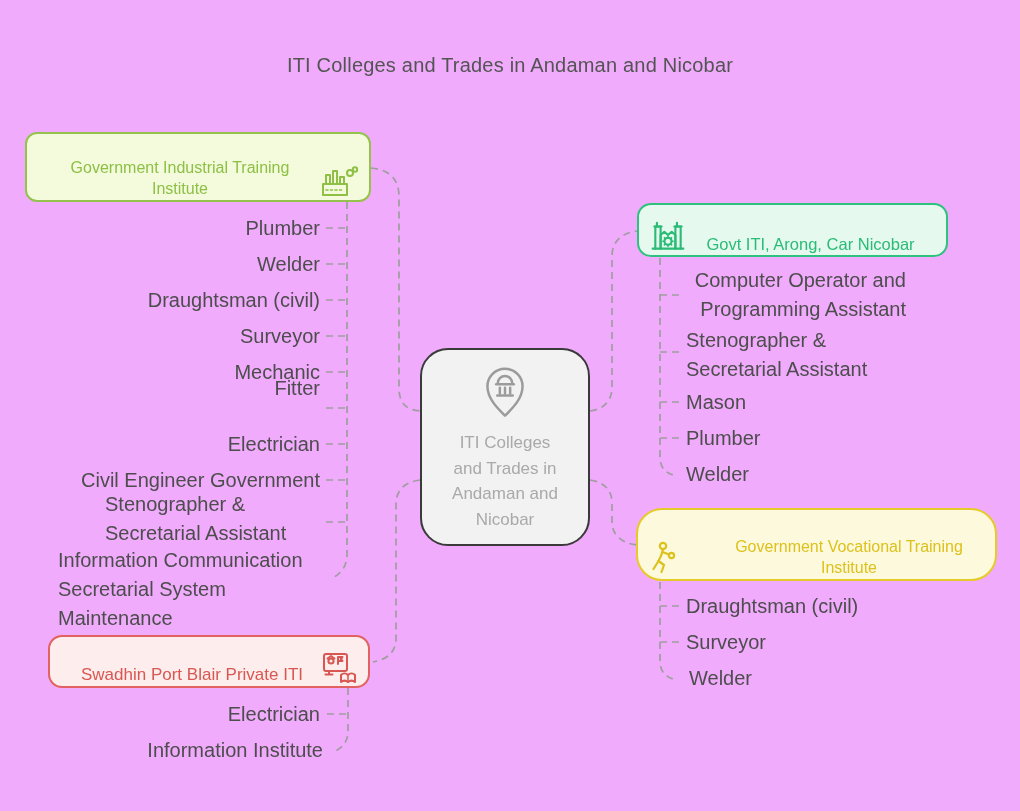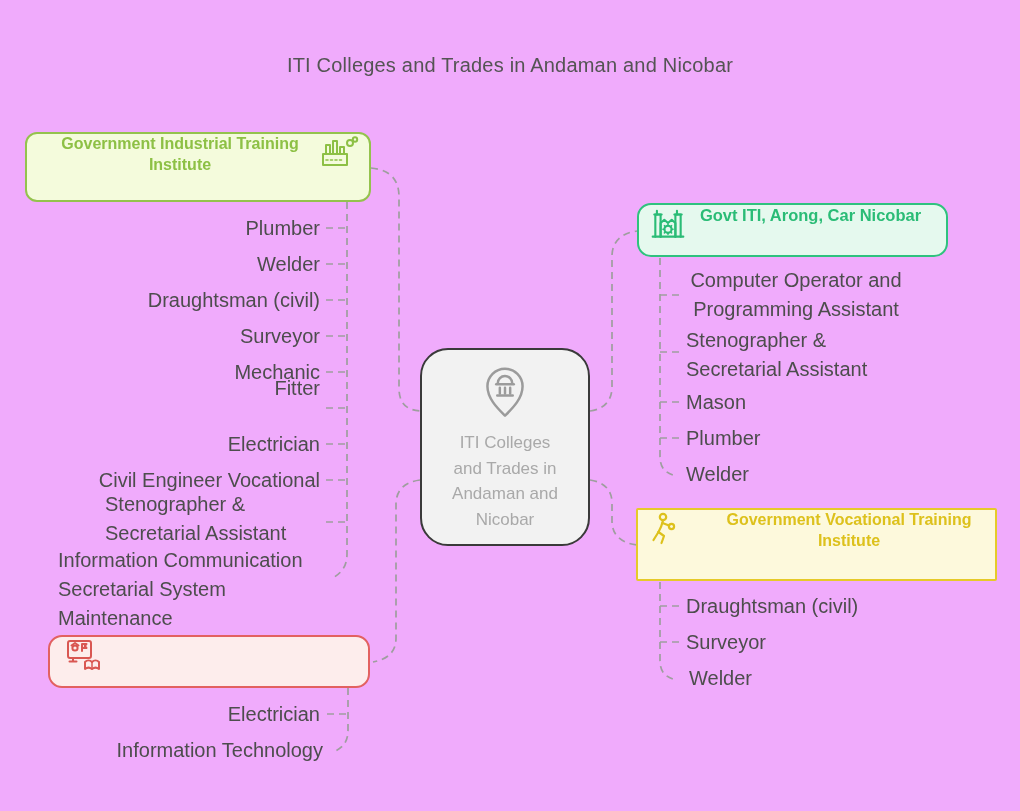--- a/index.html
+++ b/index.html
@@ -7,28 +7,28 @@
     position:relative;width:1020px;height:811px;overflow:hidden;background:#f0abfc;
     font-family:"Liberation Sans",sans-serif;
   }
   .title{
     position:absolute;left:0;top:54px;width:100%;text-align:center;
     font-size:20px;color:#545454;letter-spacing:.2px;
   }
   svg.connectors{position:absolute;left:0;top:0;pointer-events:none;}
   .connectors path{fill:none;stroke:#9e9e9e;stroke-width:1.7;stroke-dasharray:7 5;}
 
-  .box{position:absolute;box-sizing:border-box;display:flex;align-items:flex-start;font-weight:bold;}
+  .box{position:absolute;box-sizing:border-box;display:flex;align-items:flex-end;}
   .box .lbl{flex:1;text-align:center;line-height:1.3;}
   .box-giti{left:25px;top:132px;width:346px;height:70px;border:2px solid #94c24d;background:#f4fbdc;
     border-radius:12px;color:#8dc045;font-size:16px;padding:0 10px 0 14px;}
   .box-arong{left:637px;top:203px;width:311px;height:54px;border:2px solid #2fc27e;background:#e5f9ee;
     border-radius:14px;color:#2abc76;font-size:16.5px;padding:0 12px 0 10px;}
   .box-gvti{left:636px;top:508px;width:361px;height:73px;border:2px solid #e6ca28;background:#fdf9dc;
-    border-radius:2px;color:#ddc11c;font-size:16px;padding:0 12px 0 10px;gap:35px;}
+    border-radius:26px;color:#ddc11c;font-size:16px;padding:0 12px 0 10px;gap:35px;}
   .box-swadhin{left:48px;top:635px;width:322px;height:53px;border:2px solid #e26161;background:#fdedec;
     border-radius:14px;color:#d95752;font-size:17px;padding:0 10px 0 14px;}
   .box .icn{flex:0 0 auto;display:flex;align-items:center;justify-content:center;}
 
   .center-node{
     position:absolute;left:420px;top:348px;width:170px;height:198px;box-sizing:border-box;
     border:2px solid #3a3a3a;background:#f2f2f2;border-radius:28px;
     display:flex;flex-direction:column;align-items:center;padding-top:12px;
   }
   .center-node .clbl{width:118px;text-align:center;color:#a9a9a9;font-size:17px;line-height:1.5;margin-top:2px;}
@@ -95,21 +95,21 @@
     </div>
   </div>
 
   <div class="item l" style="top:228px">Plumber</div>
   <div class="item l" style="top:264px">Welder</div>
   <div class="item l" style="top:300px">Draughtsman (civil)</div>
   <div class="item l" style="top:336px">Surveyor</div>
   <div class="item l" style="top:372px">Mechanic</div>
   <div class="item l" style="top:388px">Fitter</div>
   <div class="item l" style="top:444px">Electrician</div>
-  <div class="item l" style="top:480px">Civil Engineer Vocational</div>
+  <div class="item l" style="top:480px">Civil Engineer Government</div>
   <div class="item l wrap" style="top:519px;width:215px">Stenographer &amp; Secretarial Assistant</div>
   <div class="item l wrap" style="top:589px;width:265px;right:697px">Information Communication Secretarial System Maintenance</div>
 
   <div class="center-node">
     <div>
       <svg width="58" height="62" viewBox="0 0 56 60" fill="none" stroke="#9b9b9b" stroke-width="2.4" stroke-linecap="round" stroke-linejoin="round">
         <path d="M28 52 C21 45 11 35.5 11 23.5 A17 17 0 0 1 45 23.5 C45 35.5 35 45 28 52 Z"></path>
         <path d="M21 20.5 A7 7 0 0 1 35 20.5"></path>
         <path d="M19.5 21.5 H36.5"></path>
         <path d="M23 25 v5.5 M28 25 v5.5 M33 25 v5.5"></path>
@@ -128,21 +128,21 @@
         <path d="M7.5 9 v-3.5 M26.5 9 v-3.5"></path>
         <path d="M11 30 V17 l3.5,-3 3.5,3 3.5,-3 3.5,3 v13"></path>
         <path d="M3.5 30 h29"></path>
         <circle cx="18" cy="23" r="3.4"></circle>
         <path d="M18 18.2 v1.6 M18 26.2 v1.6 M13.2 23 h1.6 M21.2 23 h1.6 M14.6 19.6 l1.1 1.1 M20.3 25.3 l1.1 1.1 M21.4 19.6 l-1.1 1.1 M15.7 25.3 l-1.1 1.1" stroke-width="1.5"></path>
       </svg>
     </div>
     <div class="lbl">Govt ITI, Arong, Car Nicobar</div>
   </div>
 
-  <div class="item r wrap" style="top:295px;width:220px;text-align:center">Computer Operator and Programming Assistant</div>
+  <div class="item r wrap" style="top:295px;width:220px;text-align:right">Computer Operator and Programming Assistant</div>
   <div class="item r wrap" style="top:355px;width:240px">Stenographer &amp; Secretarial Assistant</div>
   <div class="item r" style="top:402px">Mason</div>
   <div class="item r" style="top:438px">Plumber</div>
   <div class="item r" style="top:474px">Welder</div>
 
   <div class="box box-gvti">
     <div class="icn">
       <svg width="32" height="40" viewBox="0 0 32 40" fill="none" stroke="#ddc11c" stroke-width="2.2" stroke-linecap="round" stroke-linejoin="round">
         <circle cx="15" cy="7" r="3.2"></circle>
         <path d="M15 10.5 C14 15 12.5 18.5 10.5 22"></path>
@@ -153,29 +153,30 @@
       </svg>
     </div>
     <div class="lbl">Government Vocational Training Institute</div>
   </div>
 
   <div class="item r" style="top:606px">Draughtsman (civil)</div>
   <div class="item r" style="top:642px">Surveyor</div>
   <div class="item r" style="top:678px;left:689px">Welder</div>
 
   <div class="box box-swadhin">
+    <div class="lbl">Swadhin Port Blair Private ITI</div>
     <div class="icn">
       <svg width="38" height="36" viewBox="0 0 38 36" fill="none" stroke="#d95752" stroke-width="2" stroke-linecap="round" stroke-linejoin="round">
         <rect x="4" y="4" width="23" height="17" rx="2"></rect>
         <circle cx="11" cy="11" r="2.6"></circle>
         <path d="M7.5 8.5 l3.5,-2.5 3.5,2.5"></path>
         <path d="M18 7 v7 M18 7 h4.5 l-1.8,2 1.8,2 H18"></path>
         <path d="M9 21 v3.5 M5.5 24.5 h7"></path>
         <path d="M21 25 c2,-2 5,-2 7,0 c2,-2 5,-2 7,0 v7 c-2,-1.6 -5,-1.6 -7,0 c-2,-1.6 -5,-1.6 -7,0 z"></path>
         <path d="M28 25 v7" stroke-width="1.5"></path>
       </svg>
     </div>
   </div>
 
   <div class="item l" style="top:714px">Electrician</div>
-  <div class="item l" style="top:750px;right:697px">Information Technology</div>
+  <div class="item l" style="top:750px;right:697px">Information Institute</div>
 
 </div>
 
 </body></html>

